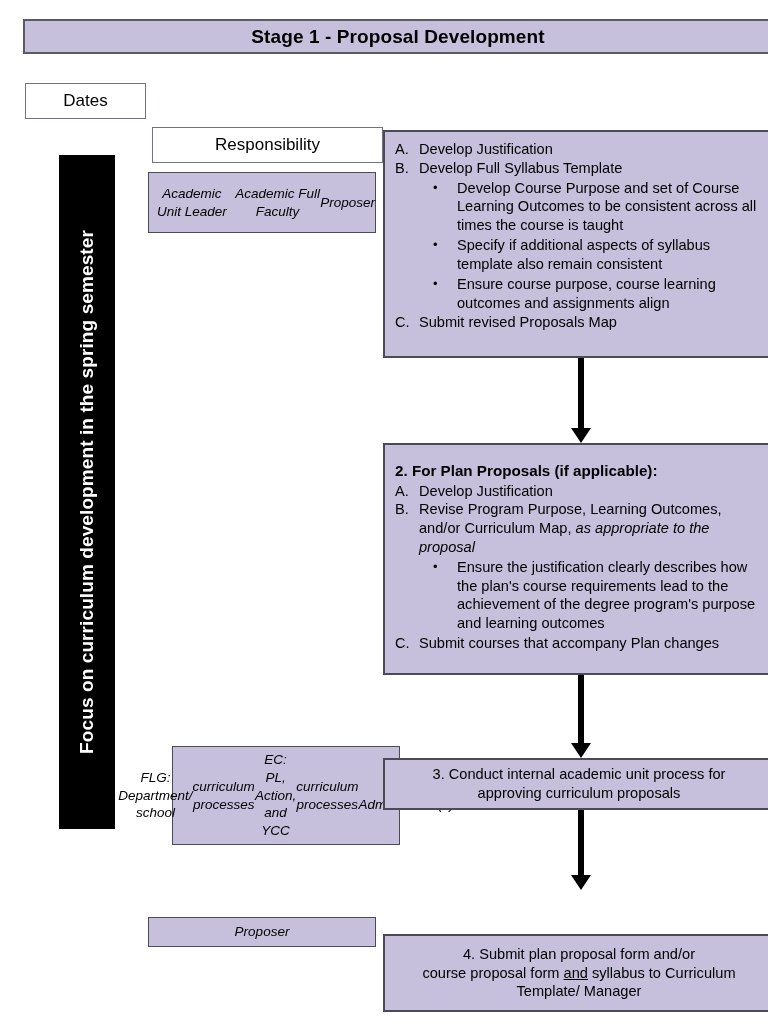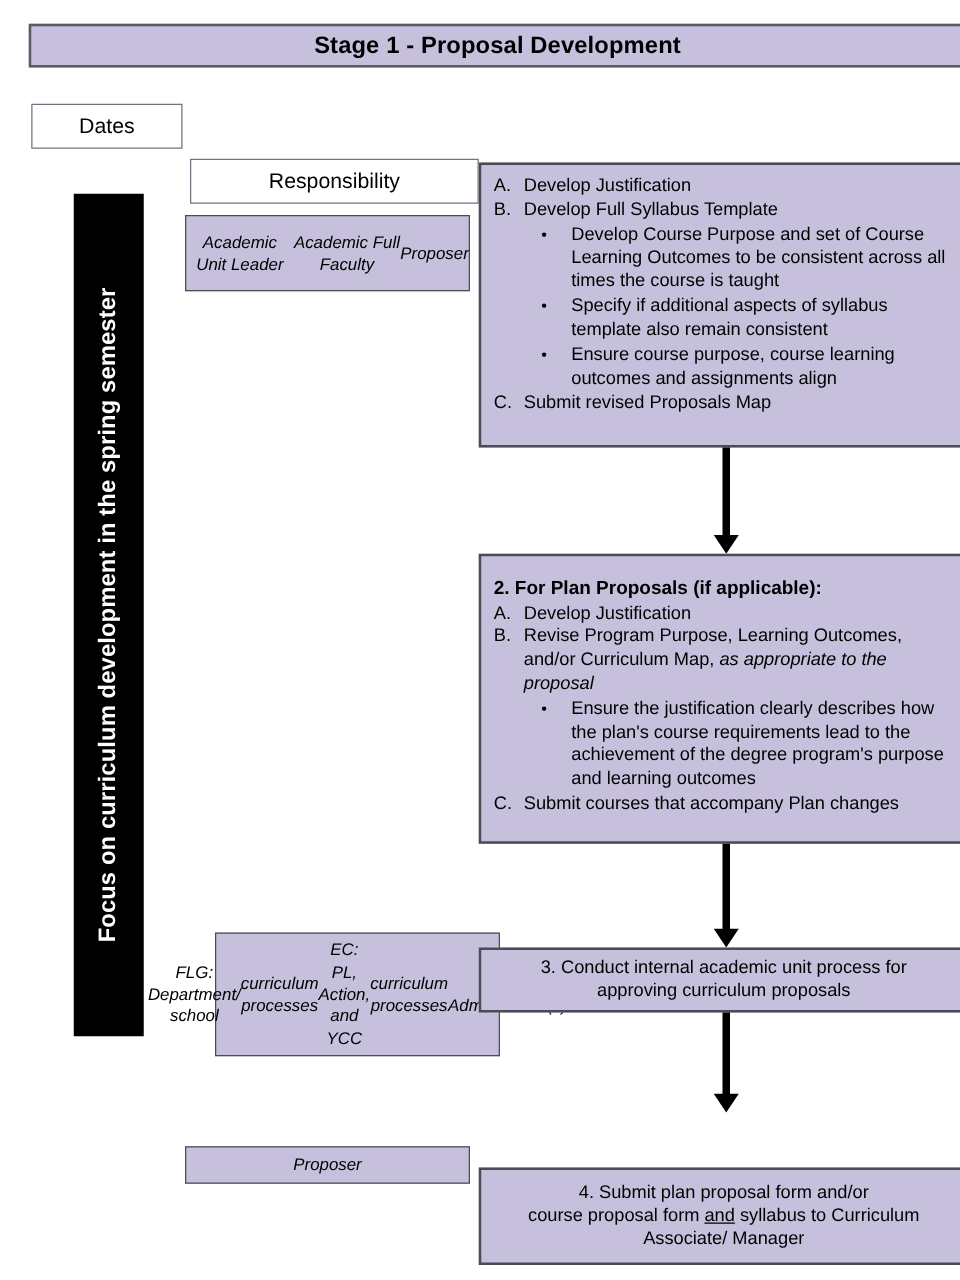--- a/index.html
+++ b/index.html
@@ -299,16 +299,16 @@
   <div class="act-box act-center" id="act-3">
     <span>3.  Conduct internal academic unit process for approving curriculum proposals</span>
   </div>
 
   <div class="arrow" id="arrow-3">
     <div class="shaft"></div>
     <div class="head"></div>
   </div>
 
   <div class="act-box act-center" id="act-4">
-    <span><span>4. Submit plan proposal form and/or</span><br><span>course proposal form </span><span class="udl">and</span><span> syllabus to Curriculum</span><br><span>Associate/ Manager</span></span>
+    <span><span>4. Submit plan proposal form and/or</span><br><span>course proposal form </span><span class="udl">and</span><span> syllabus to Curriculum</span><br><span>Template/ Manager</span></span>
   </div>
 
 </div>
 
 </body></html>

